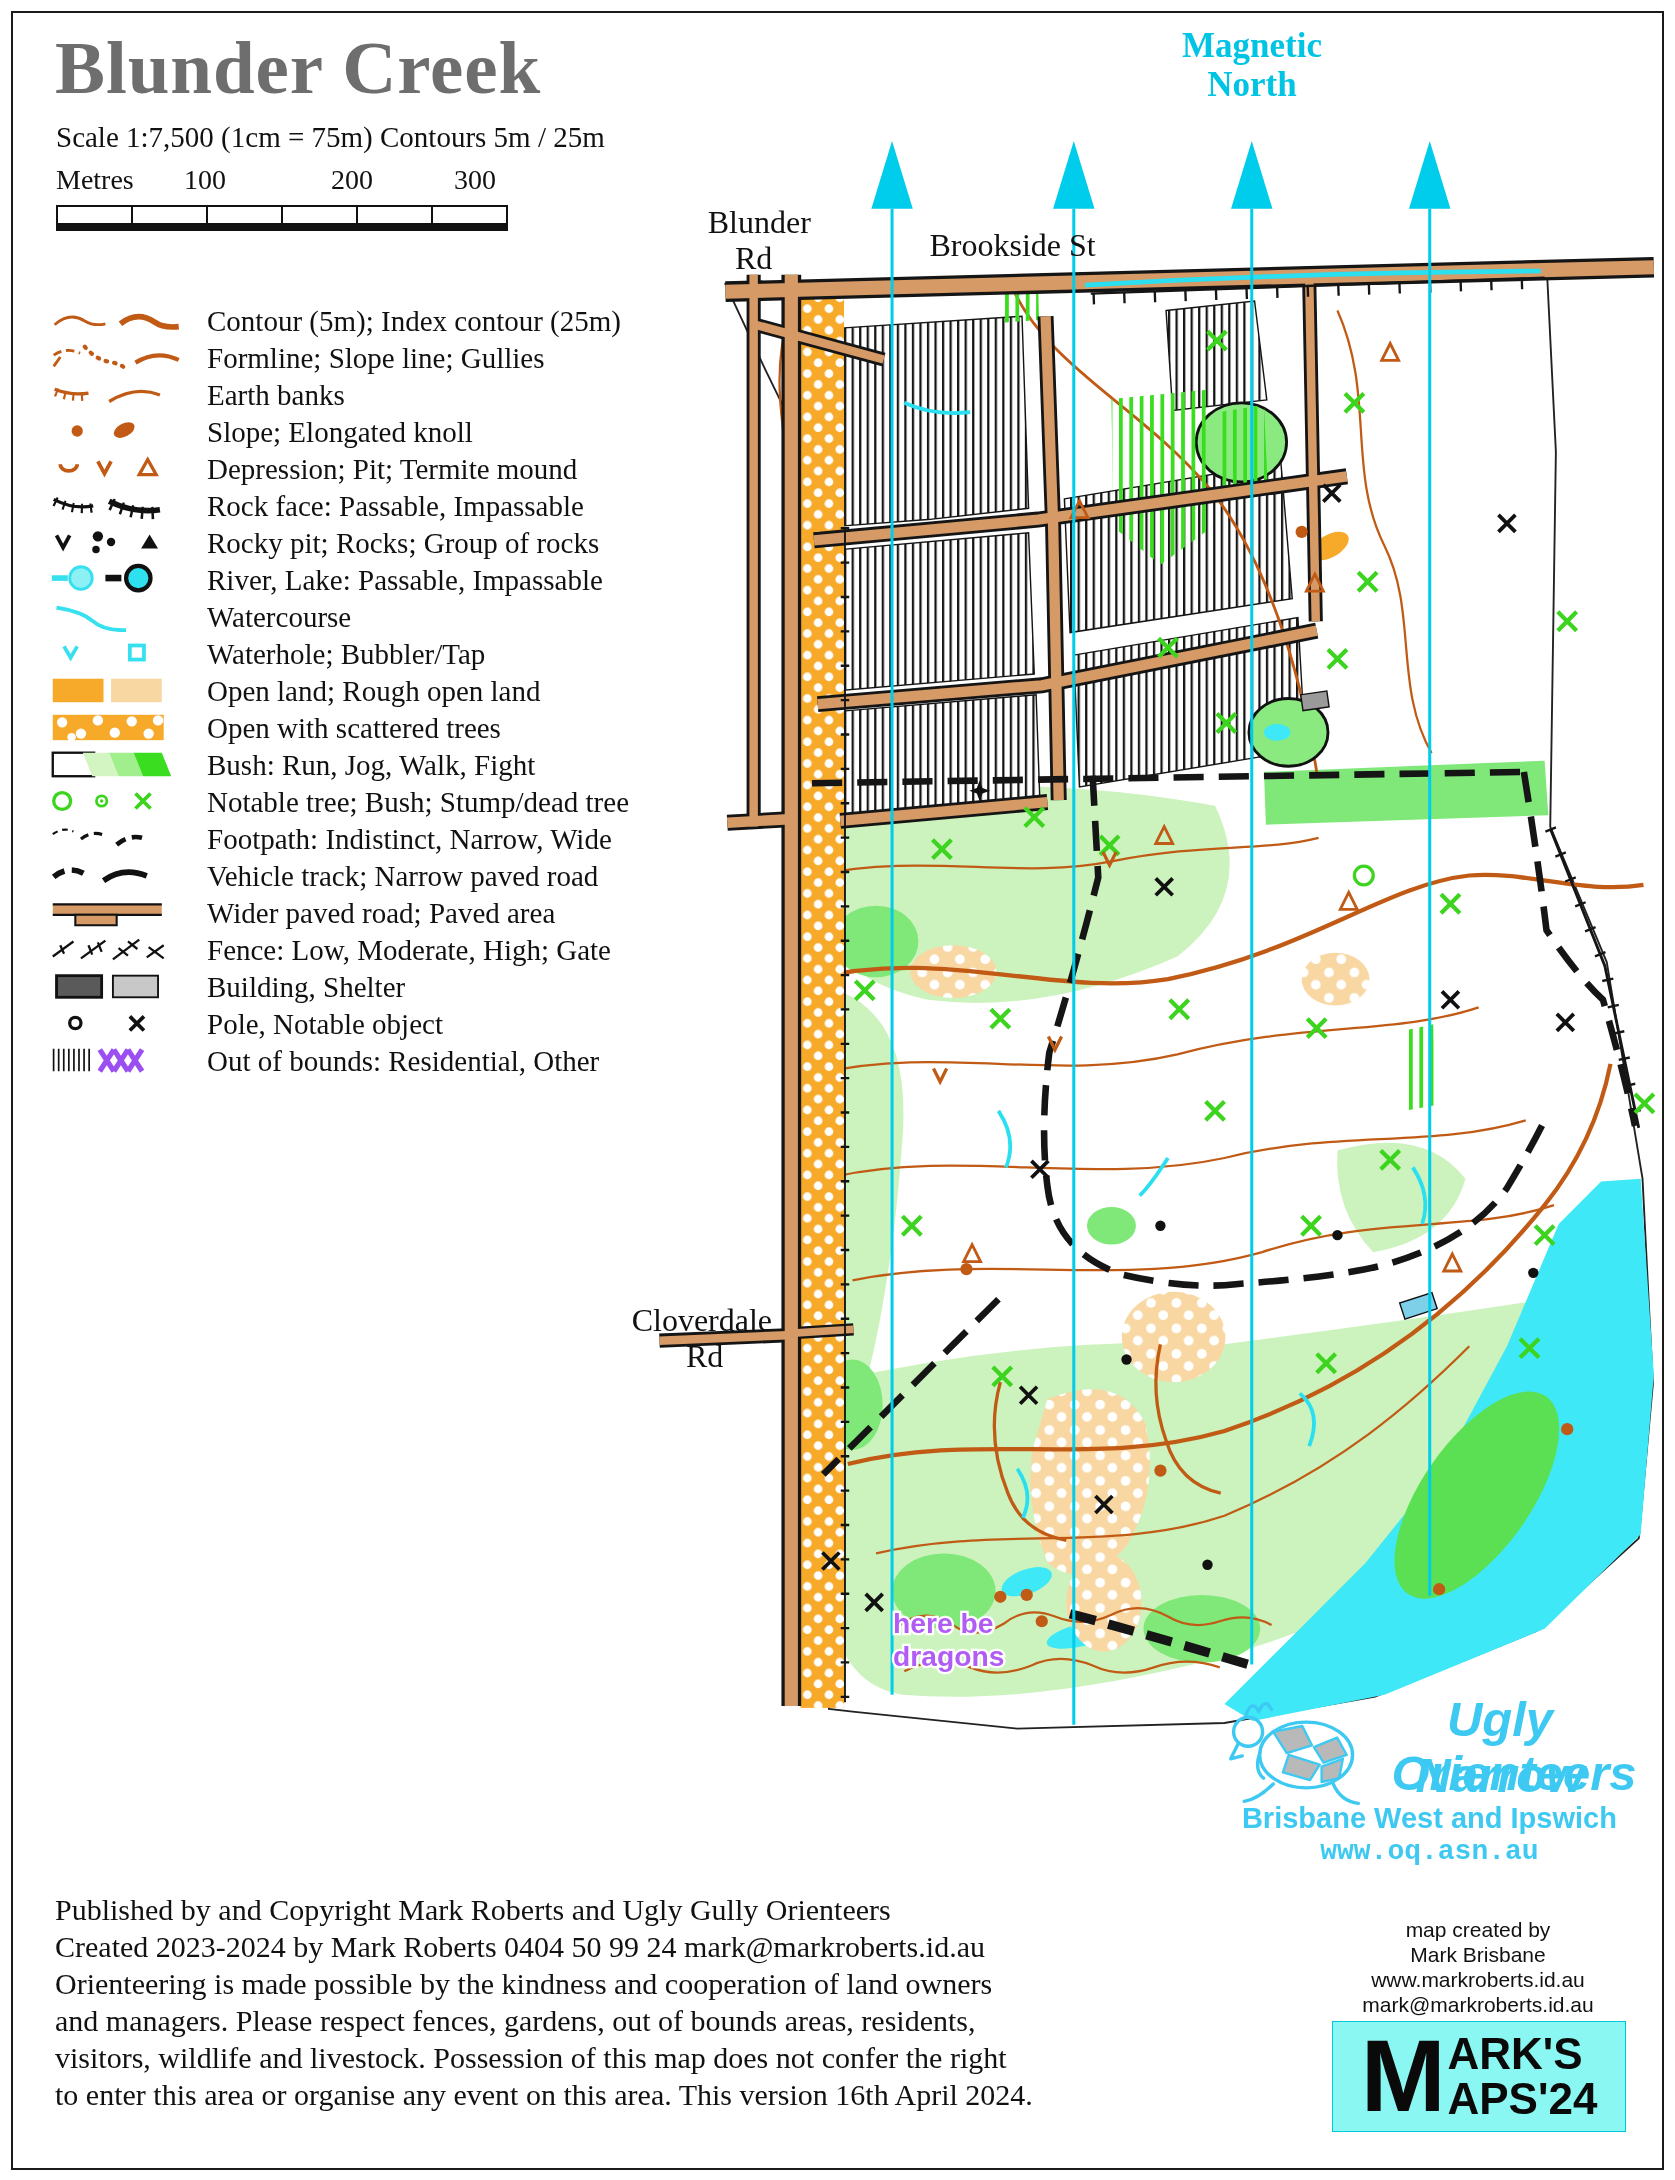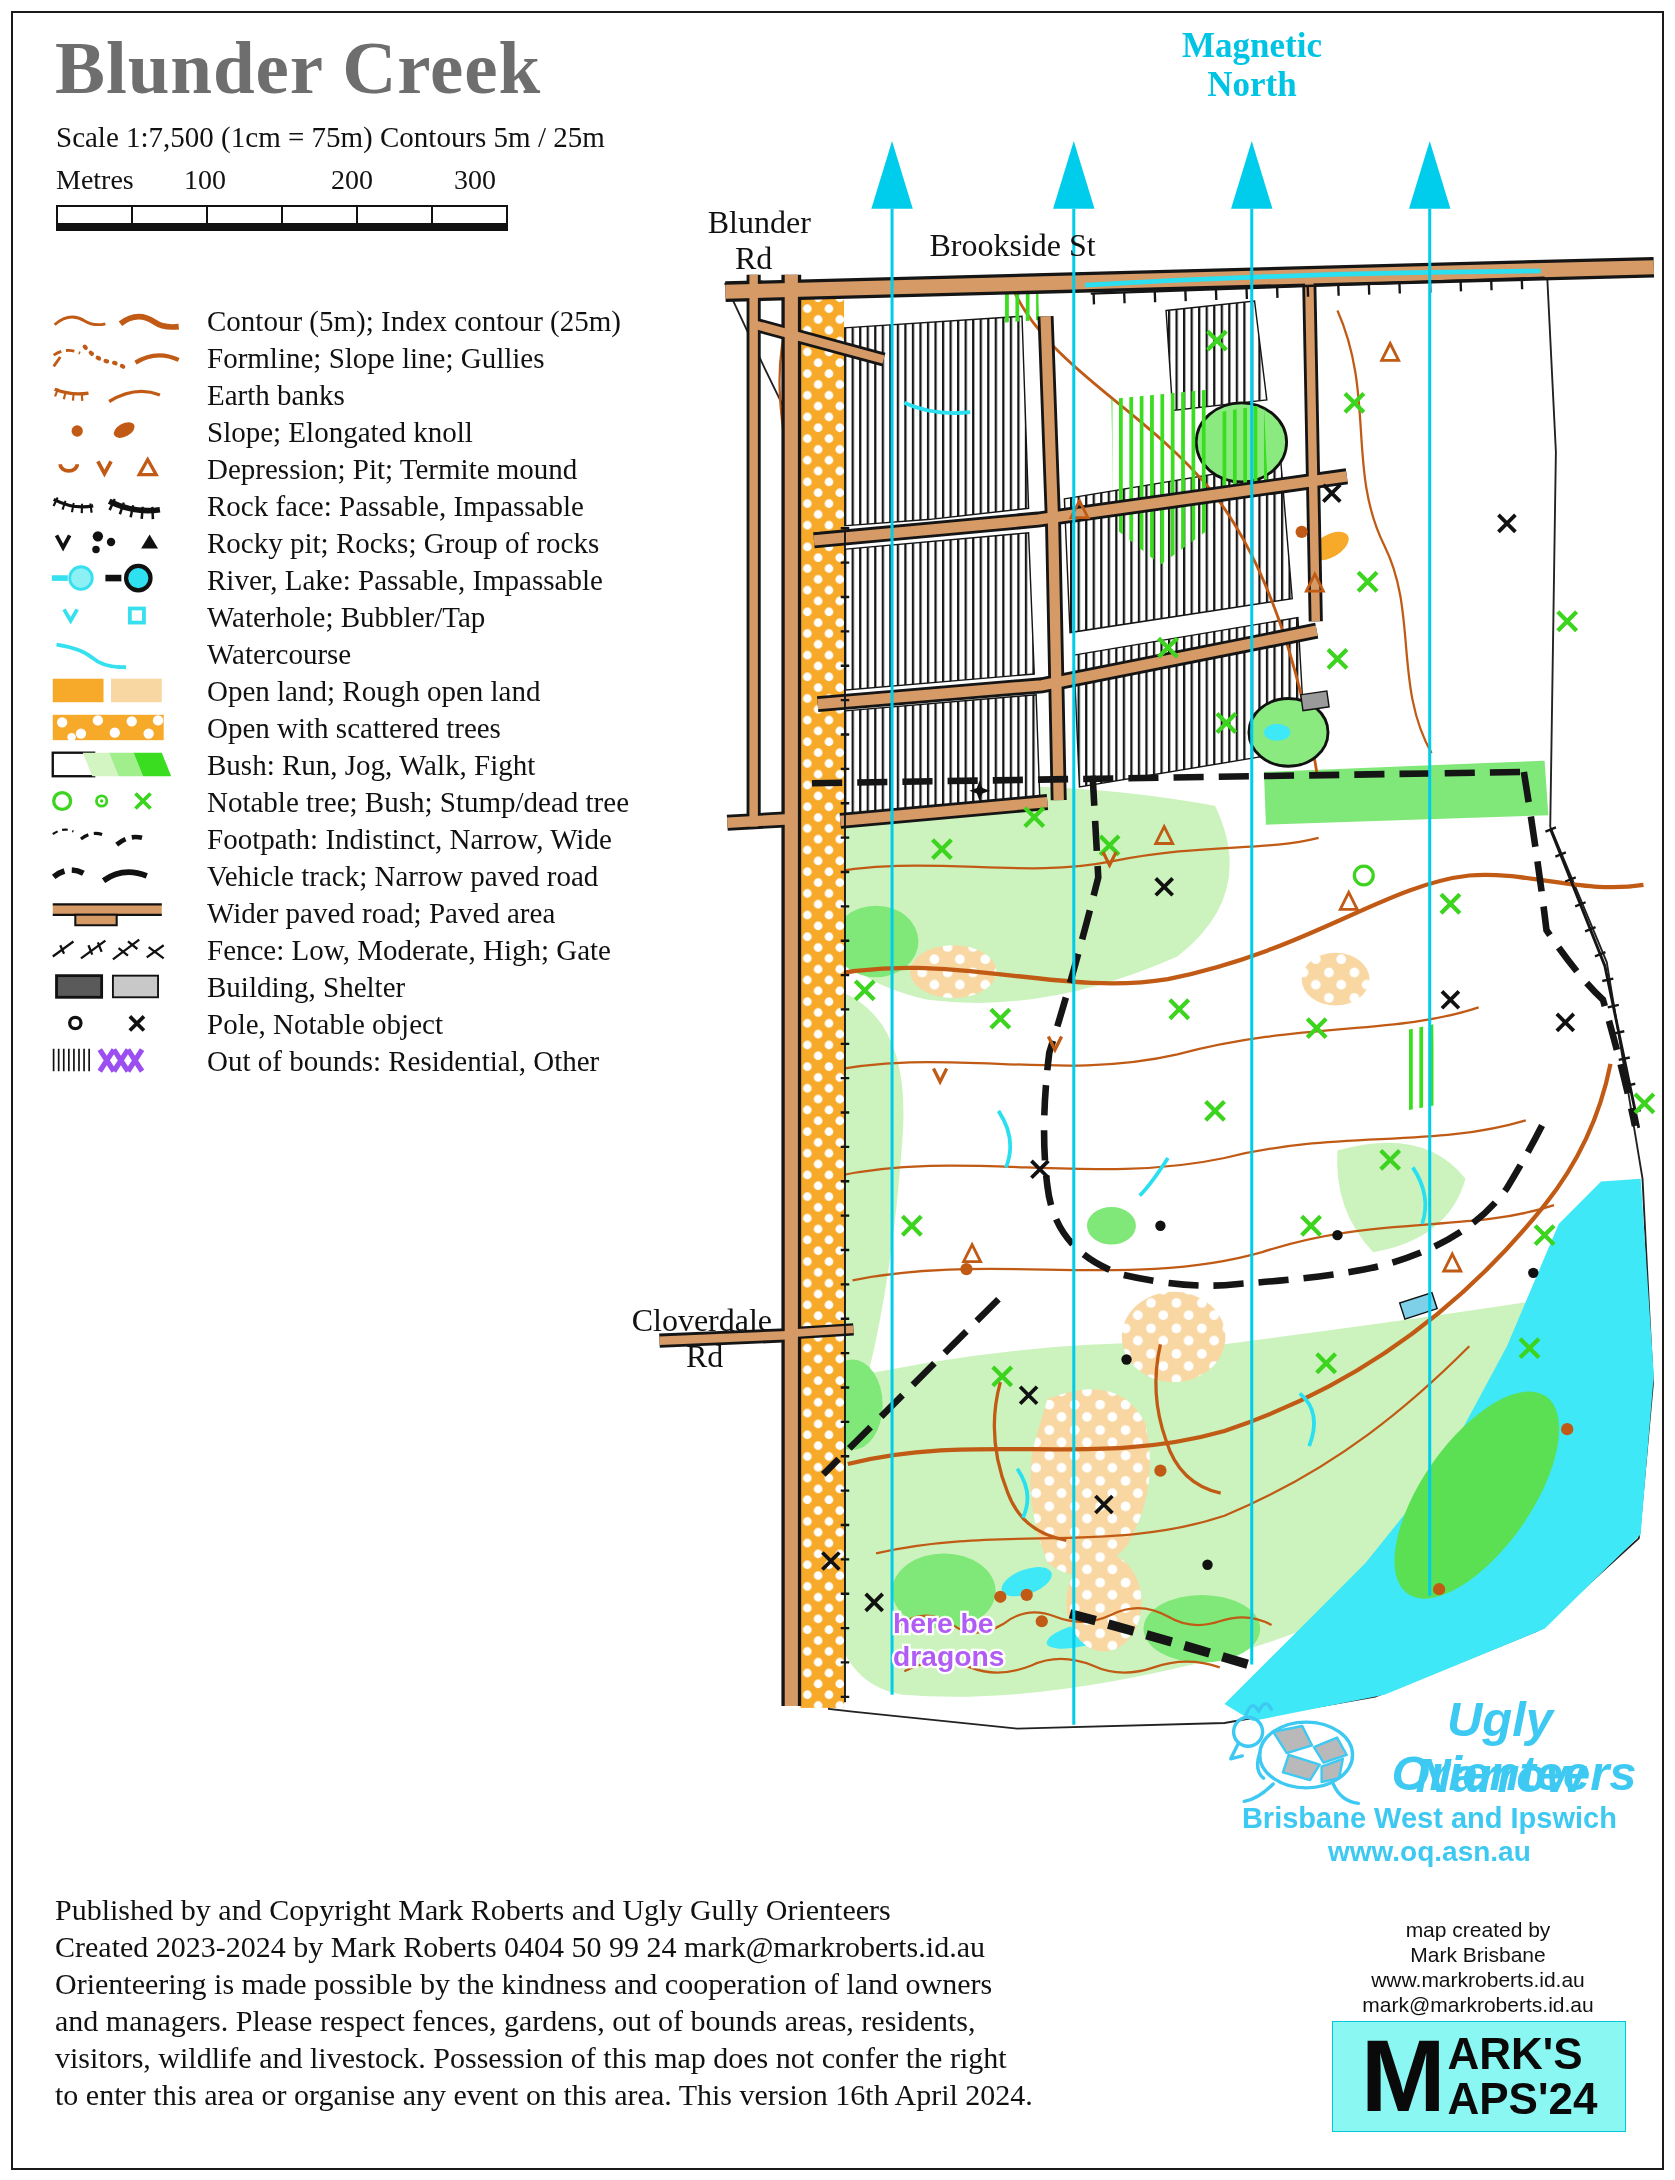--- a/index.html
+++ b/index.html
@@ -33,21 +33,21 @@
   .club{position:absolute;left:1213px;top:1687px;width:433px;height:217px;}
   .club .name1{position:absolute;left:141px;top:3.8px;width:292px;text-align:center;
       font-family:"Liberation Sans",sans-serif;font-style:italic;font-weight:900;
       font-size:49px;color:#3ec9f2;word-spacing:19px;}
   .club .name2{position:absolute;left:160px;top:58px;width:282px;text-align:center;
       font-family:"Liberation Sans",sans-serif;font-style:italic;font-weight:900;
       font-size:49px;color:#3ec9f2;}
   .club .region{position:absolute;left:9.4px;top:115px;width:414px;text-align:center;
       font-family:"Liberation Sans",sans-serif;font-weight:bold;font-size:29px;color:#3ec9f2;}
   .club .site{position:absolute;left:9.4px;top:149px;width:414px;text-align:center;
-      font-family:Liberation Sans, sans-serif;font-weight:bold;font-size:28px;color:#3ec9f2;}
+      font-family:Liberation Mono, monospace;font-weight:bold;font-size:28px;color:#3ec9f2;}
   
   .footer{position:absolute;left:55px;top:1891px;width:1196px;font-size:30px;line-height:37px;}
   .credit{position:absolute;left:1318px;top:1917px;width:320px;text-align:center;
           font-family:"Liberation Sans",sans-serif;font-size:21px;line-height:25px;color:#111;}
   
   .marks{position:absolute;left:1332px;top:2021px;width:292px;height:109px;background:#8bf7f2;
          border:1.9px solid #00c8d8;display:flex;align-items:center;justify-content:center;
          font-family:"Liberation Sans",sans-serif;color:#0a0a0a;}
   .marks .bigm{font-size:102px;font-weight:800;line-height:0.82;margin-right:1.9px;}
   .marks .col{display:flex;flex-direction:column;}
@@ -140,30 +140,30 @@
         <span class="licon"><svg width="141" height="32" viewBox="0 0 150 34">
             <path d="M3 16 h17" stroke="#36e0ee" stroke-width="6"></path>
             <circle cx="34" cy="16" r="12" fill="#8df0f5" stroke="#36e0ee" stroke-width="3"></circle>
             <path d="M60 16 h17" stroke="#111" stroke-width="7"></path>
             <circle cx="95" cy="16" r="13" fill="#2ee0f0" stroke="#111" stroke-width="4.5"></circle>
           </svg></span>
         <span class="llabel">River, Lake: Passable, Impassable</span>
       </div>
       <div class="lrow">
         <span class="licon"><svg width="141" height="32" viewBox="0 0 150 34">
+            <path d="M8 8 q26 4 38 14 q12 11 36 10" fill="none" stroke="#36e0ee" stroke-width="4"></path>
+          </svg></span>
+        <span class="llabel">Watercourse</span>
+      </div>
+      <div class="lrow">
+        <span class="licon"><svg width="141" height="32" viewBox="0 0 150 34">
             <path d="M16 10 l7 12 l7 -12" fill="none" stroke="#36e0ee" stroke-width="4"></path>
             <rect x="86" y="9" width="15" height="15" fill="none" stroke="#36e0ee" stroke-width="4"></rect>
           </svg></span>
         <span class="llabel">Waterhole; Bubbler/Tap</span>
-      </div>
-      <div class="lrow">
-        <span class="licon"><svg width="141" height="32" viewBox="0 0 150 34">
-            <path d="M8 8 q26 4 38 14 q12 11 36 10" fill="none" stroke="#36e0ee" stroke-width="4"></path>
-          </svg></span>
-        <span class="llabel">Watercourse</span>
       </div>
       <div class="lrow">
         <span class="licon"><svg width="141" height="32" viewBox="0 0 150 34">
             <rect x="4" y="5" width="54" height="25" fill="#f7a929"></rect>
             <rect x="66" y="5" width="54" height="25" fill="#f8d7a2"></rect>
           </svg></span>
         <span class="llabel">Open land; Rough open land</span>
       </div>
       <div class="lrow">
         <span class="licon"><svg width="141" height="32" viewBox="0 0 150 34">

